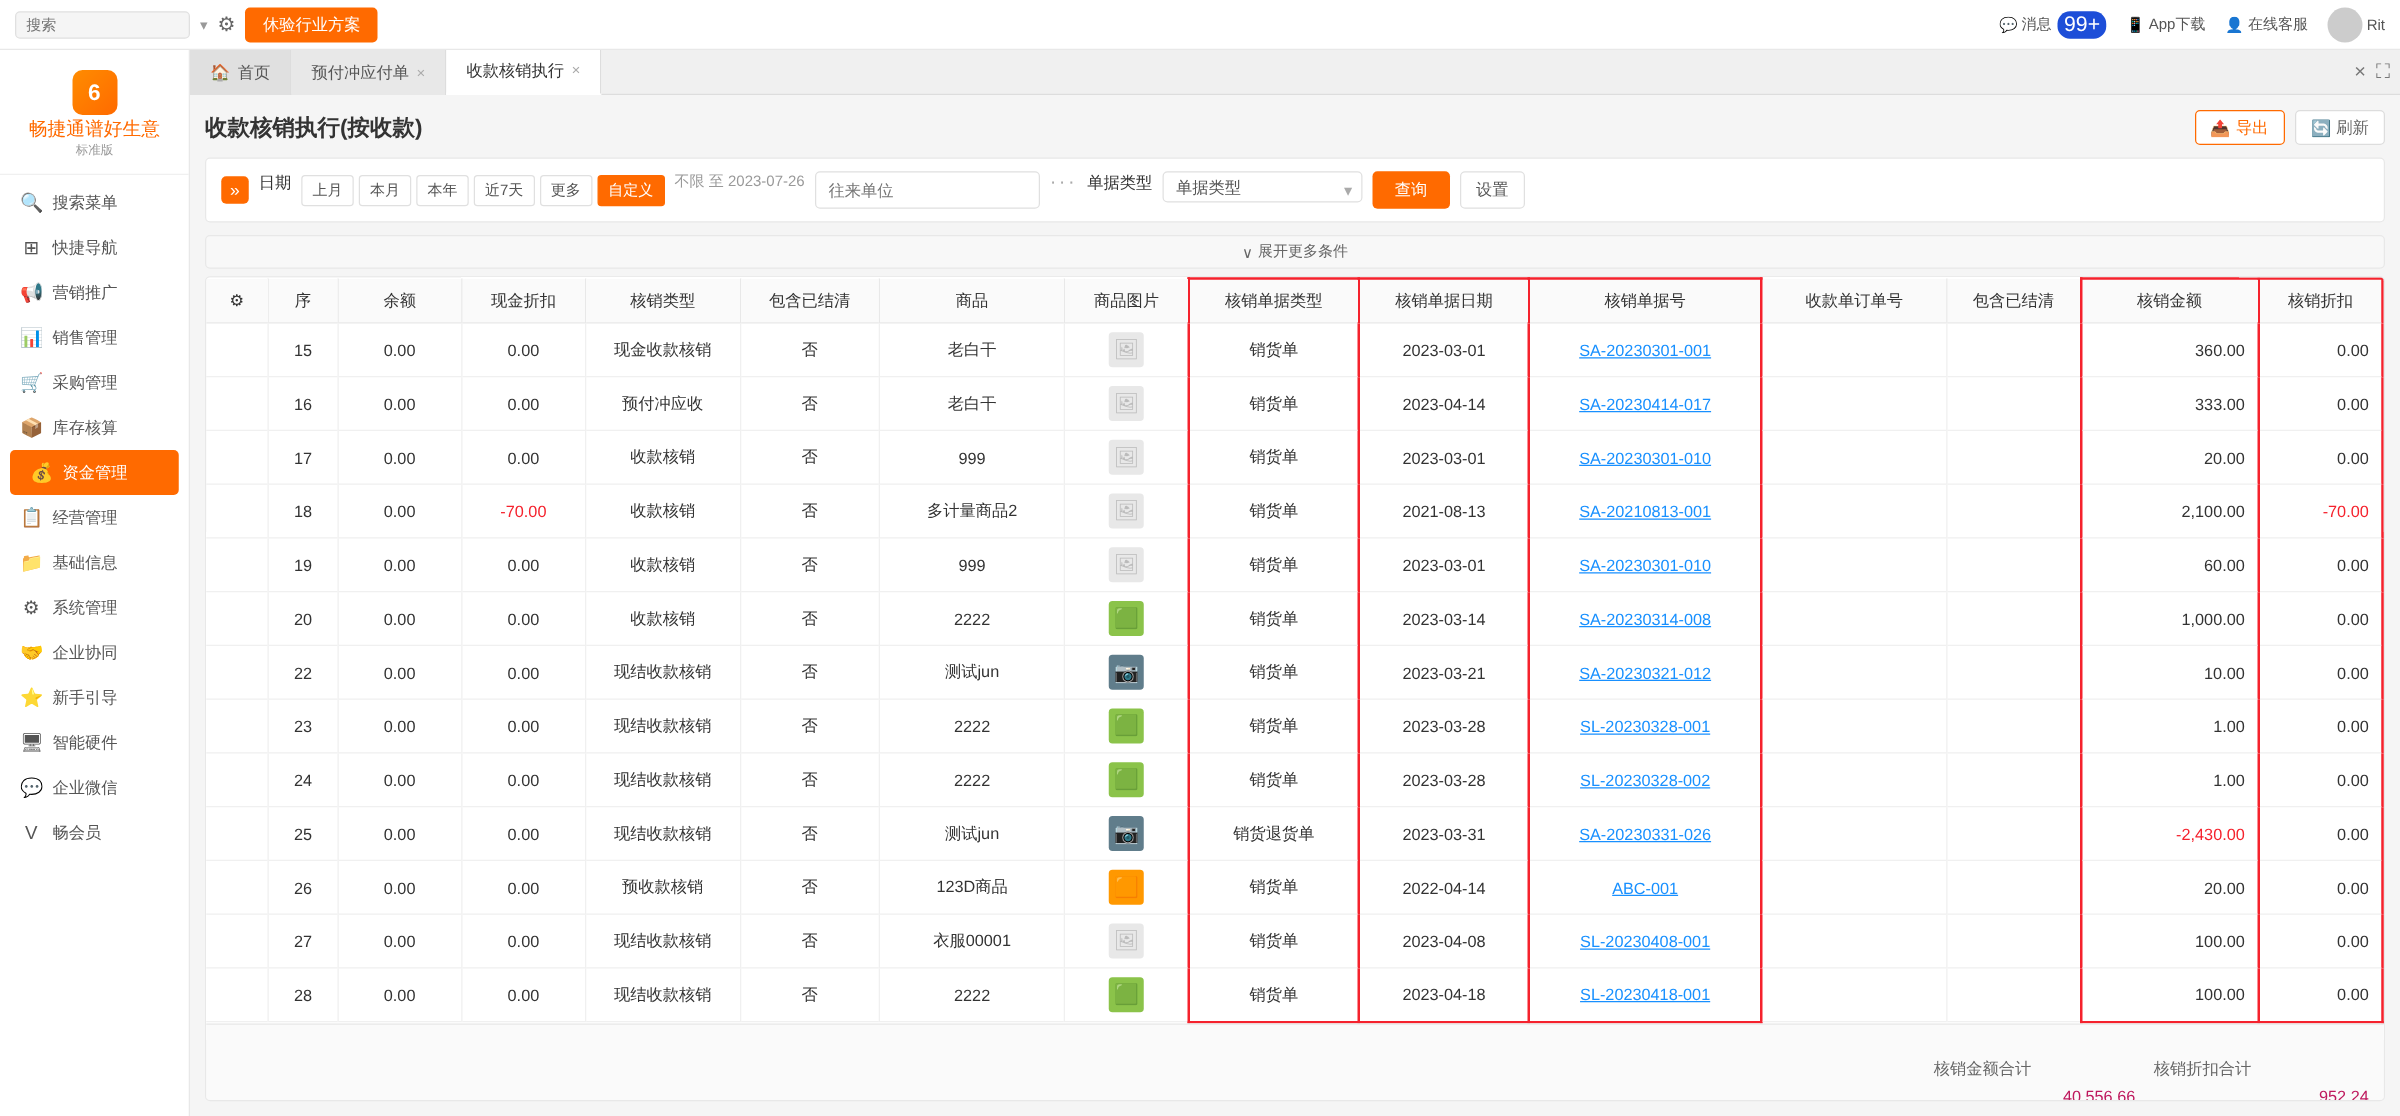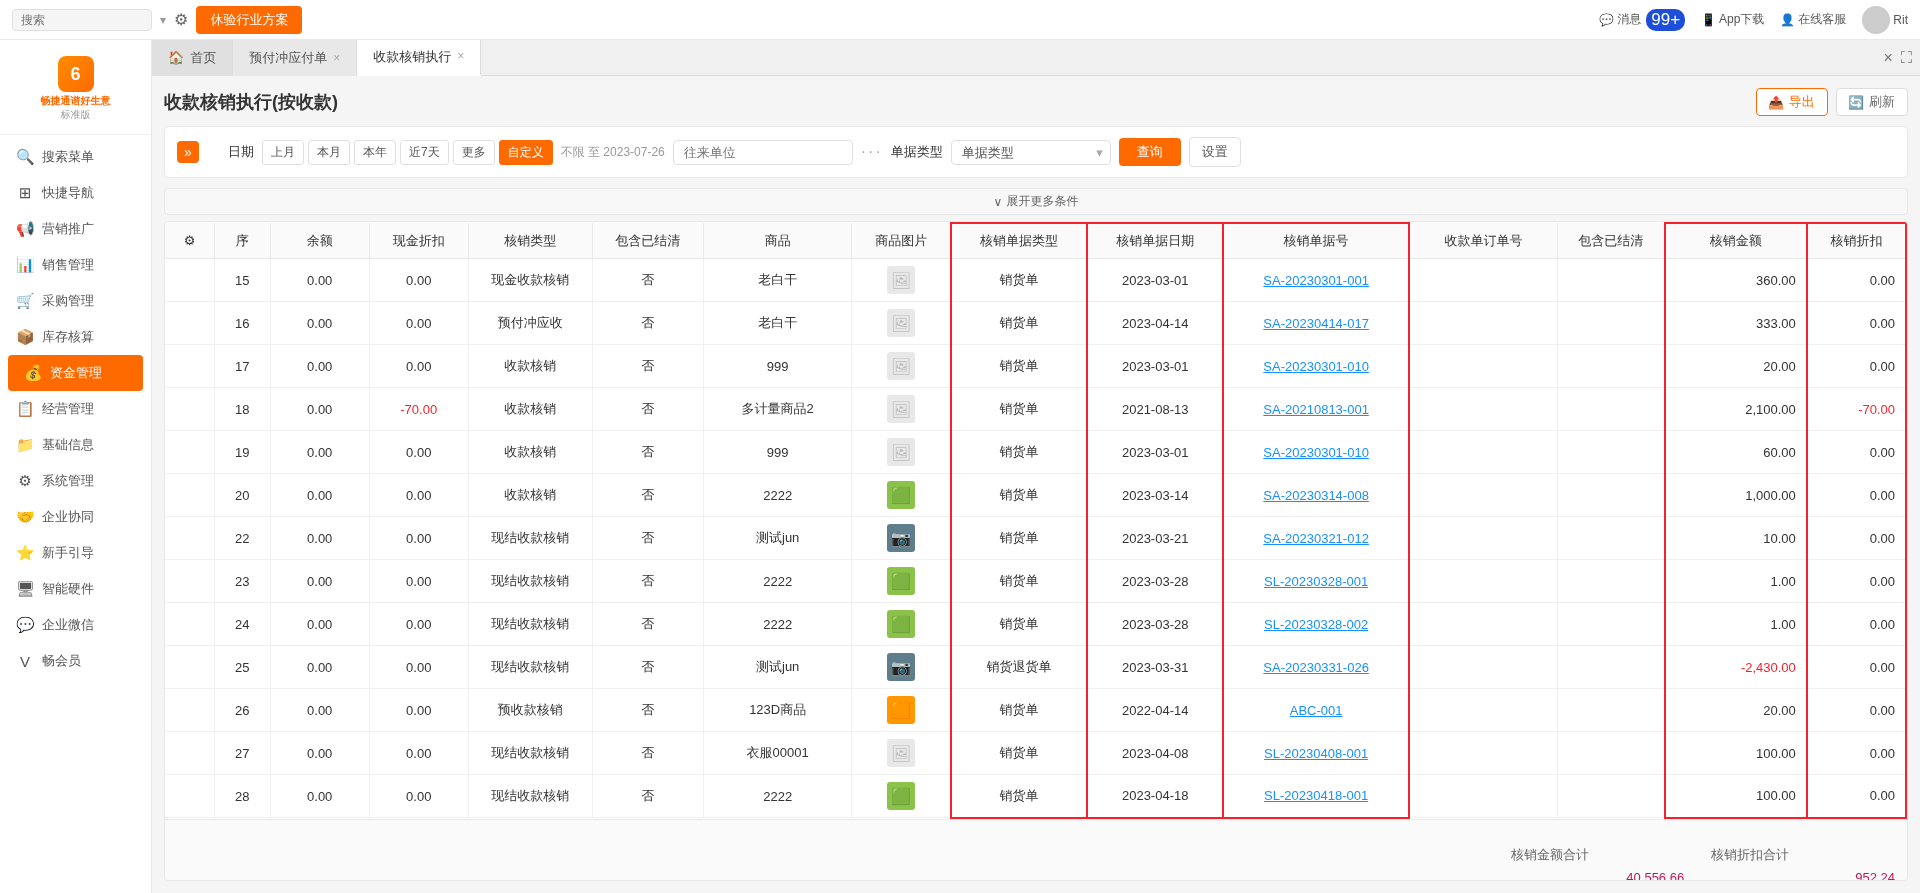--- a/index.html
+++ b/index.html
@@ -79,21 +79,21 @@
       border-bottom: 1px solid #f0f0f0;
       margin-bottom: 4px;
     }
     .logo-icon {
       width: 36px; height: 36px;
       background: linear-gradient(135deg, #ff8c00, #ff6a00);
       border-radius: 8px;
       display: flex; align-items: center; justify-content: center;
       color: #fff; font-size: 18px; font-weight: bold;
     }
-    .logo-text { font-size: 10px; color: #ff6a00; margin-top: 2px; font-weight: bold; }
+    .logo-text { font-size: 15px; color: #ff6a00; margin-top: 2px; font-weight: normal; }
     .logo-badge { font-size: 10px; color: #999; }
 
     .nav-item {
       display: flex;
       align-items: center;
       gap: 8px;
       padding: 9px 16px;
       cursor: pointer;
       color: #555;
       font-size: 13px;
@@ -180,21 +180,21 @@
       background: #ff6a00;
       color: #fff;
       border: none;
       border-radius: 4px;
       width: 22px;
       height: 22px;
       cursor: pointer;
       font-size: 14px;
       display: flex; align-items: center; justify-content: center;
     }
-    .filter-row { display: flex; align-items: center; gap: 8px; flex-wrap: wrap; margin-left: 21px; }
+    .filter-row { display: flex; gap: 8px; flex-wrap: wrap; }
     .filter-label { color: #333; font-size: 13px; }
     .filter-date-group { display: flex; align-items: center; gap: 4px; }
     .filter-date-btn {
       border: 1px solid #e0e0e0;
       background: #fff;
       border-radius: 3px;
       padding: 3px 8px;
       font-size: 12px;
       cursor: pointer;
       color: #555;
@@ -300,21 +300,21 @@
 
     .table-footer {
       display: flex;
       align-items: center;
       justify-content: flex-end;
       padding: 6px 12px;
       border-top: 1px solid #e8e8e8;
       background: #fafafa;
       font-size: 13px;
       font-weight: 500;
-      gap: 16px;
+      gap: 4px;
     }
     .table-footer-label { color: #666; }
     .table-footer-value { color: #be185d; min-width: 90px; text-align: right; margin-top: 44px; }
 
     
     ::-webkit-scrollbar { width: 6px; height: 6px; }
     ::-webkit-scrollbar-thumb { background: #ccc; border-radius: 3px; }
 
     .img-thumb {
       width: 28px; height: 28px;

